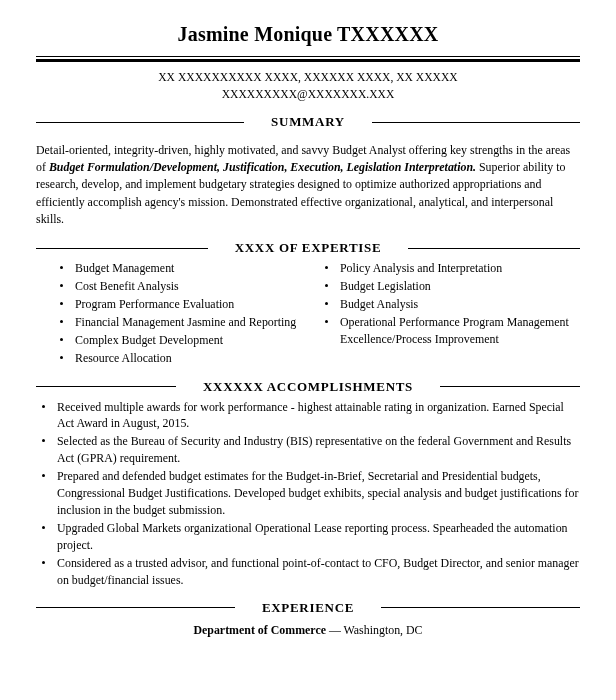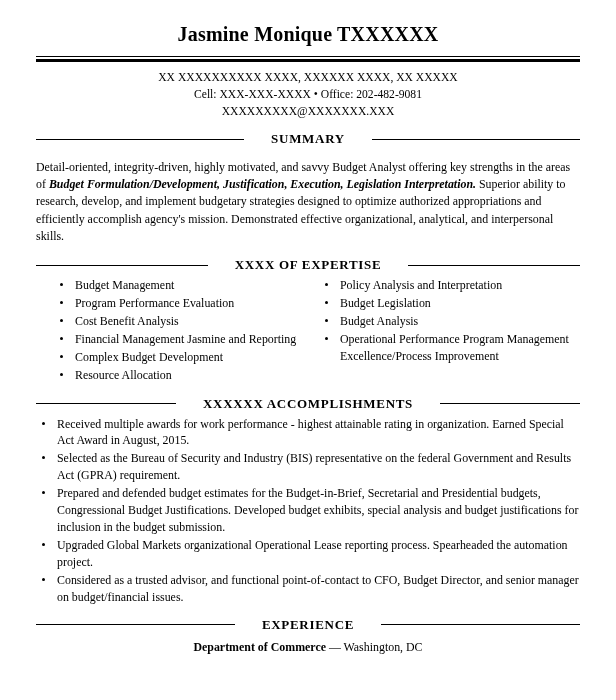--- a/index.html
+++ b/index.html
@@ -150,21 +150,20 @@
   <div class="name">Jasmine Monique TXXXXXX</div>
 
   <div class="double-rule">
     <div class="thin"></div>
     <div class="gap"></div>
     <div class="thick"></div>
   </div>
 
   <div class="contact">
     <div>XX XXXXXXXXXX XXXX, XXXXXX XXXX, XX XXXXX</div>
-    <div>Cell: XXX-XXX-XXXX • Office: 202-482-9081</div>
     <div>XXXXXXXXX@XXXXXXX.XXX</div>
   </div>
 
   <div class="section-head">
     <span class="rule"></span>
     <span class="title">SUMMARY</span>
     <span class="rule"></span>
   </div>
 
   <p class="summary"><span>Detail-oriented, integrity-driven, highly motivated, and  savvy Budget Analyst offering key strengths in the areas of </span><span class="emph">Budget Formulation/Development, Justification, Execution, Legislation Interpretation.</span><span> Superior ability to research, develop, and implement budgetary strategies designed to optimize authorized appropriations and efficiently accomplish agency's mission. Demonstrated effective organizational, analytical, and interpersonal skills.</span></p>
@@ -172,22 +171,22 @@
   <div class="section-head">
     <span class="rule"></span>
     <span class="title">XXXX OF EXPERTISE</span>
     <span class="rule"></span>
   </div>
 
   <div class="two-col">
     <div class="col col-left">
       <ul class="bullets">
         <li>Budget Management</li>
+        <li>Cost Benefit Analysis</li>
         <li>Program Performance Evaluation</li>
-        <li>Cost Benefit Analysis</li>
         <li>Financial Management Jasmine and Reporting</li>
         <li>Complex Budget Development</li>
         <li>Resource Allocation</li>
       </ul>
     </div>
     <div class="col col-right">
       <ul class="bullets">
         <li>Policy Analysis and Interpretation</li>
         <li>Budget Legislation</li>
         <li>Budget Analysis</li>

